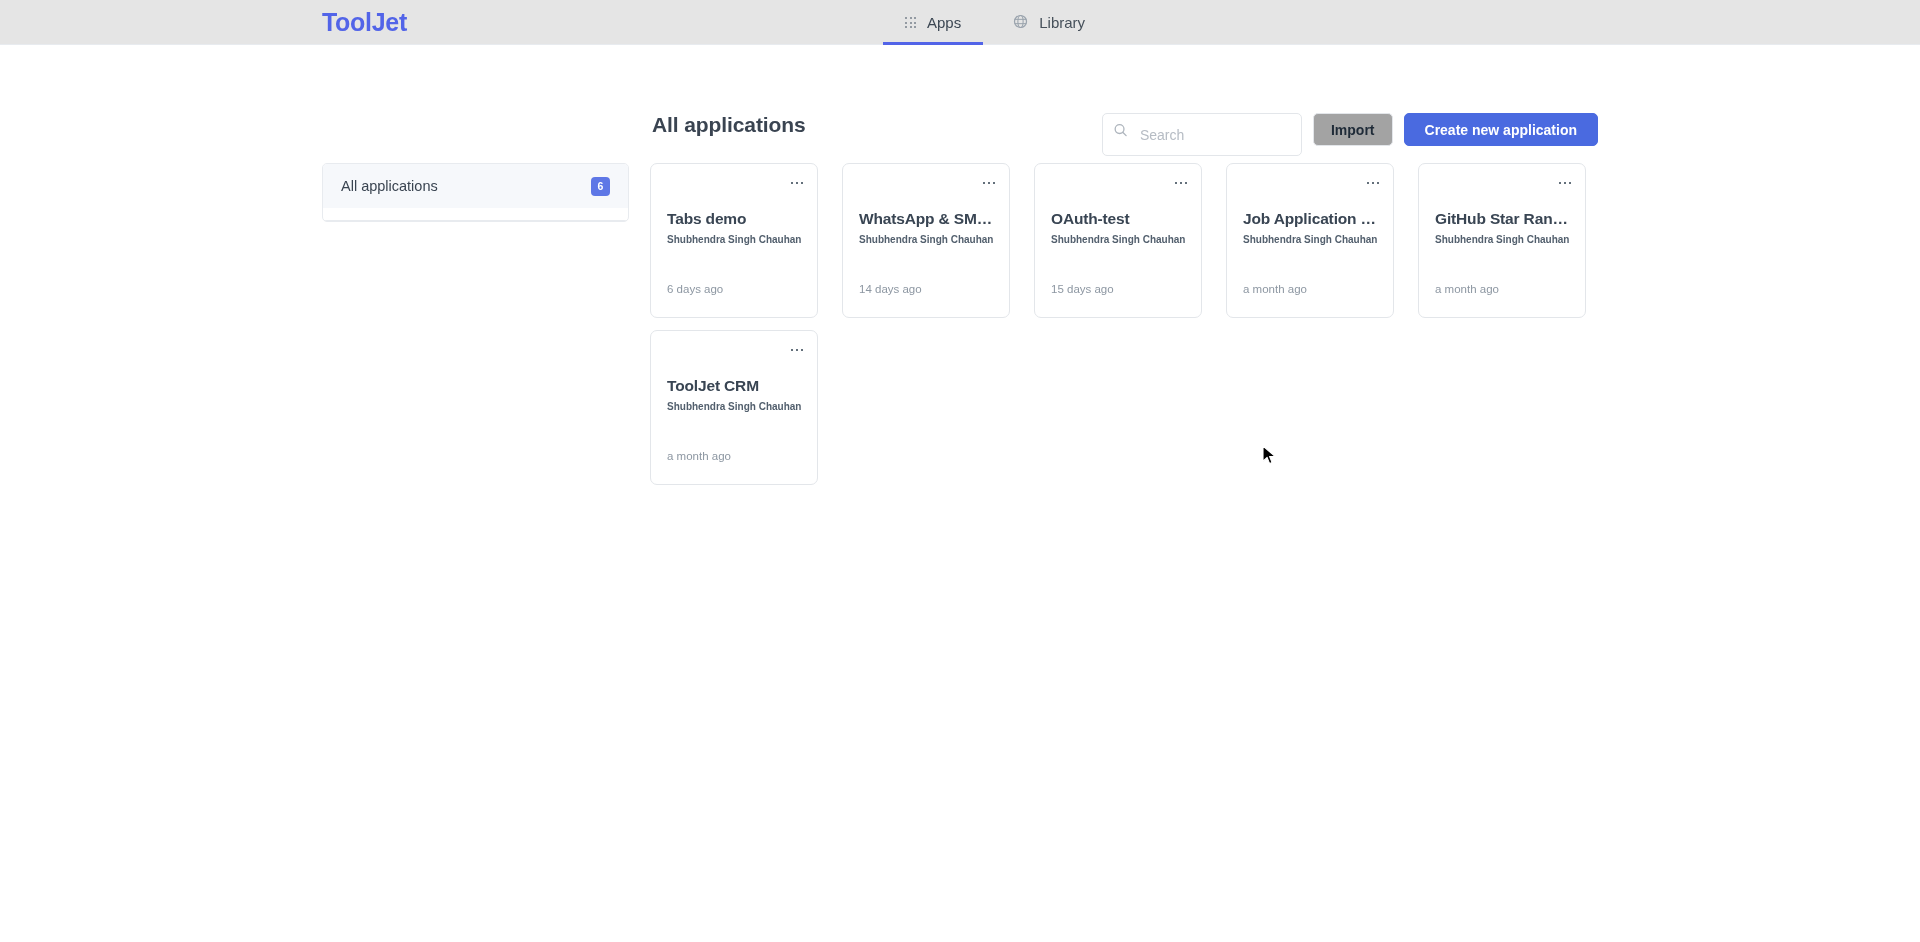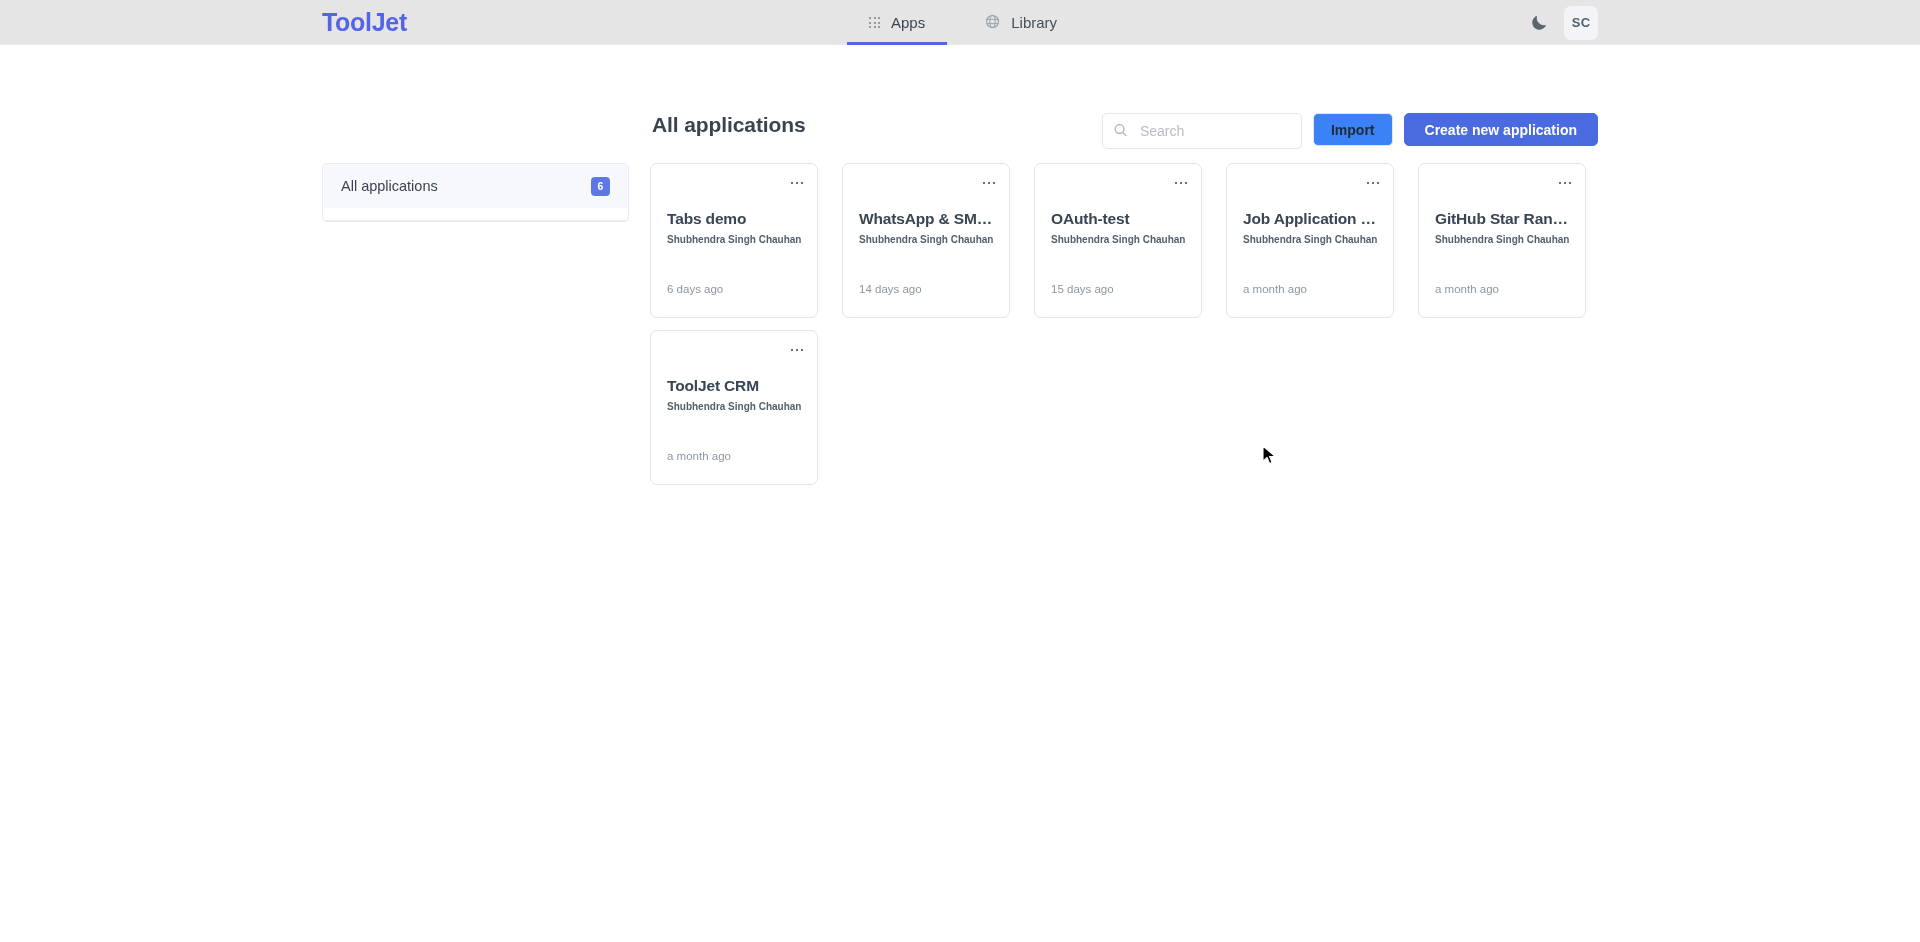--- a/index.html
+++ b/index.html
@@ -33,26 +33,26 @@
     transform: translateY(-50%);
     font-size: 25px;
     font-weight: 700;
     letter-spacing: -0.3px;
     color: #5264e8;
     font-family: "Liberation Sans", sans-serif;
   }
 
   .header-nav {
     position: absolute;
-    left: 847px;
+    left: 883px;
     top: 0;
     height: 45px;
     display: flex;
     align-items: stretch;
-    gap: 16px;
+    gap: 8px;
   }
 
   .nav-tab {
     display: flex;
     align-items: center;
     gap: 11px;
     padding: 0 22px;
     height: 45px;
     cursor: pointer;
     position: relative;
@@ -143,21 +143,21 @@
     gap: 11px;
   }
 
   .search-wrap {
     position: relative;
     width: 200px;
     height: 33px;
   }
   .search-input {
     width: 100%;
-    height: 36px;
+    height: 43px;
     border: 1px solid #e3e6ea;
     border-radius: 5px;
     background: #ffffff;
     padding: 0 10px 0 37px;
     font-size: 14px;
     font-family: "Liberation Sans", sans-serif;
     color: #3a4451;
     outline: none;
   }
   .search-input::placeholder { color: #b6bcc4; }
@@ -175,21 +175,21 @@
     font-size: 14px;
     font-weight: 600;
     font-family: "Liberation Sans", sans-serif;
     cursor: pointer;
     display: flex;
     align-items: center;
     justify-content: center;
     white-space: nowrap;
   }
   .btn-secondary {
-    background: #3b82f6;
+    background: #a3a3a3;
     border: 1px solid #e3e6ea;
     color: #1f2b38;
     padding: 0 17px;
   }
   .btn-primary {
     background: #4a6ae0;
     border: 1px solid #4a6ae0;
     color: #ffffff;
     padding: 12px 20px;
   }
@@ -361,28 +361,20 @@
           <ellipse cx="8" cy="8" rx="2.8" ry="6.4" stroke="#9aa3ad" stroke-width="1.1"></ellipse>
           <line x1="1.7" y1="5.7" x2="14.3" y2="5.7" stroke="#9aa3ad" stroke-width="1.1"></line>
           <line x1="1.7" y1="10.3" x2="14.3" y2="10.3" stroke="#9aa3ad" stroke-width="1.1"></line>
         </svg>
       </span>
       <span class="nav-tab-label">Library</span>
     </div>
 
   </div>
 
-  <div class="header-right">
-    <div class="theme-toggle">
-      <svg width="19" height="19" viewBox="0 0 20 20">
-        <path d="M17 12.5A7.6 7.6 0 0 1 7.5 3 7.5 7.5 0 1 0 17 12.5z" fill="#5b6570"></path>
-      </svg>
-    </div>
-    <div class="avatar-chip">SC</div>
-  </div>
 
 </div>
 
 <div class="page-body">
 
   <div class="page-title">All applications</div>
 
   <div class="toolbar">
 
     <div class="search-wrap">

